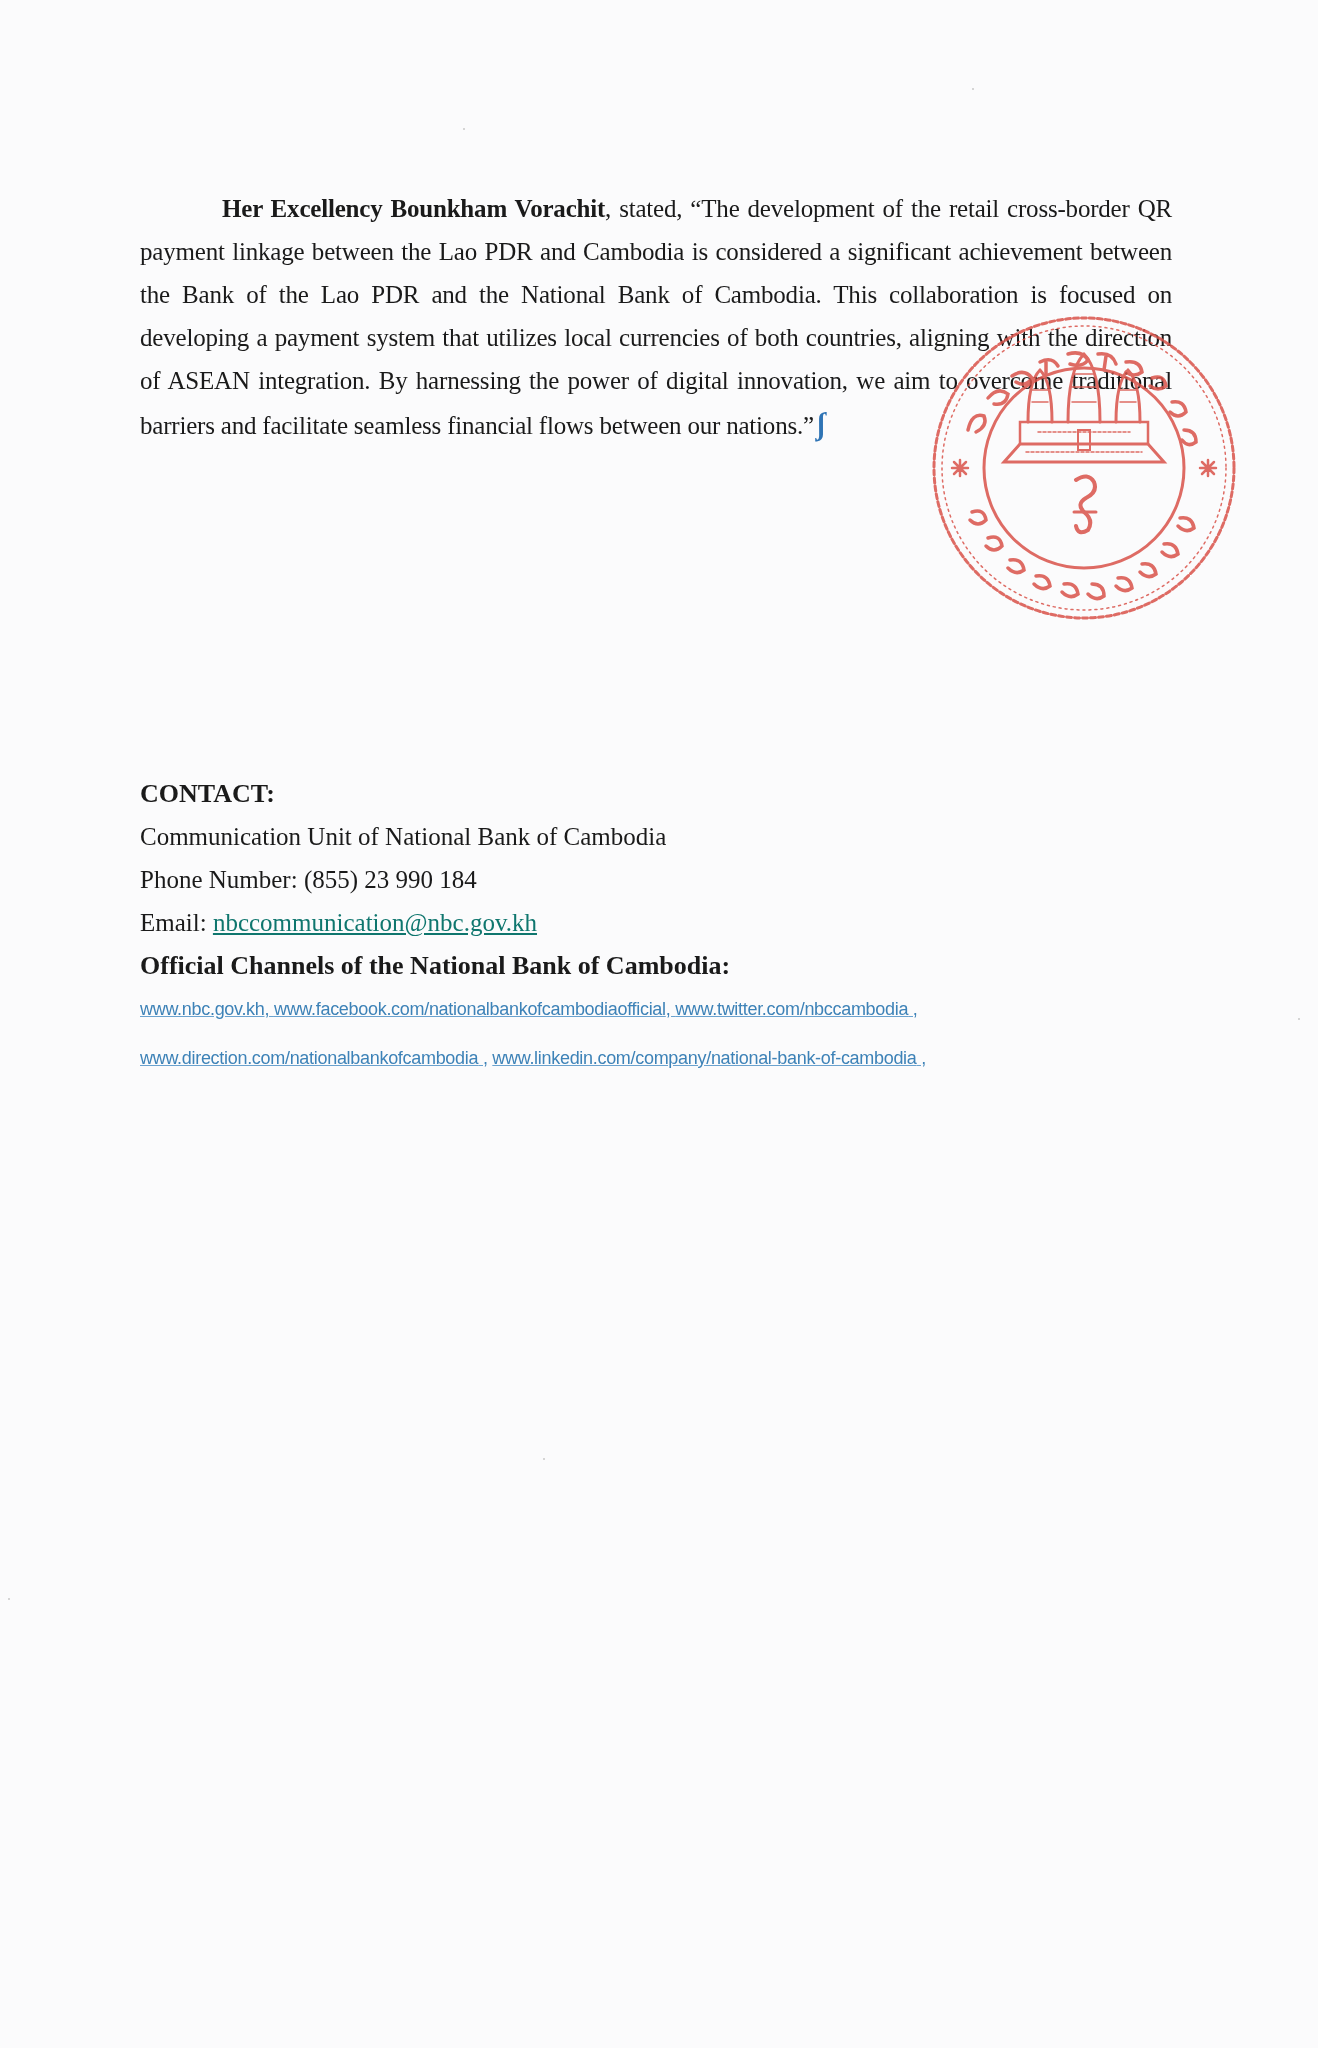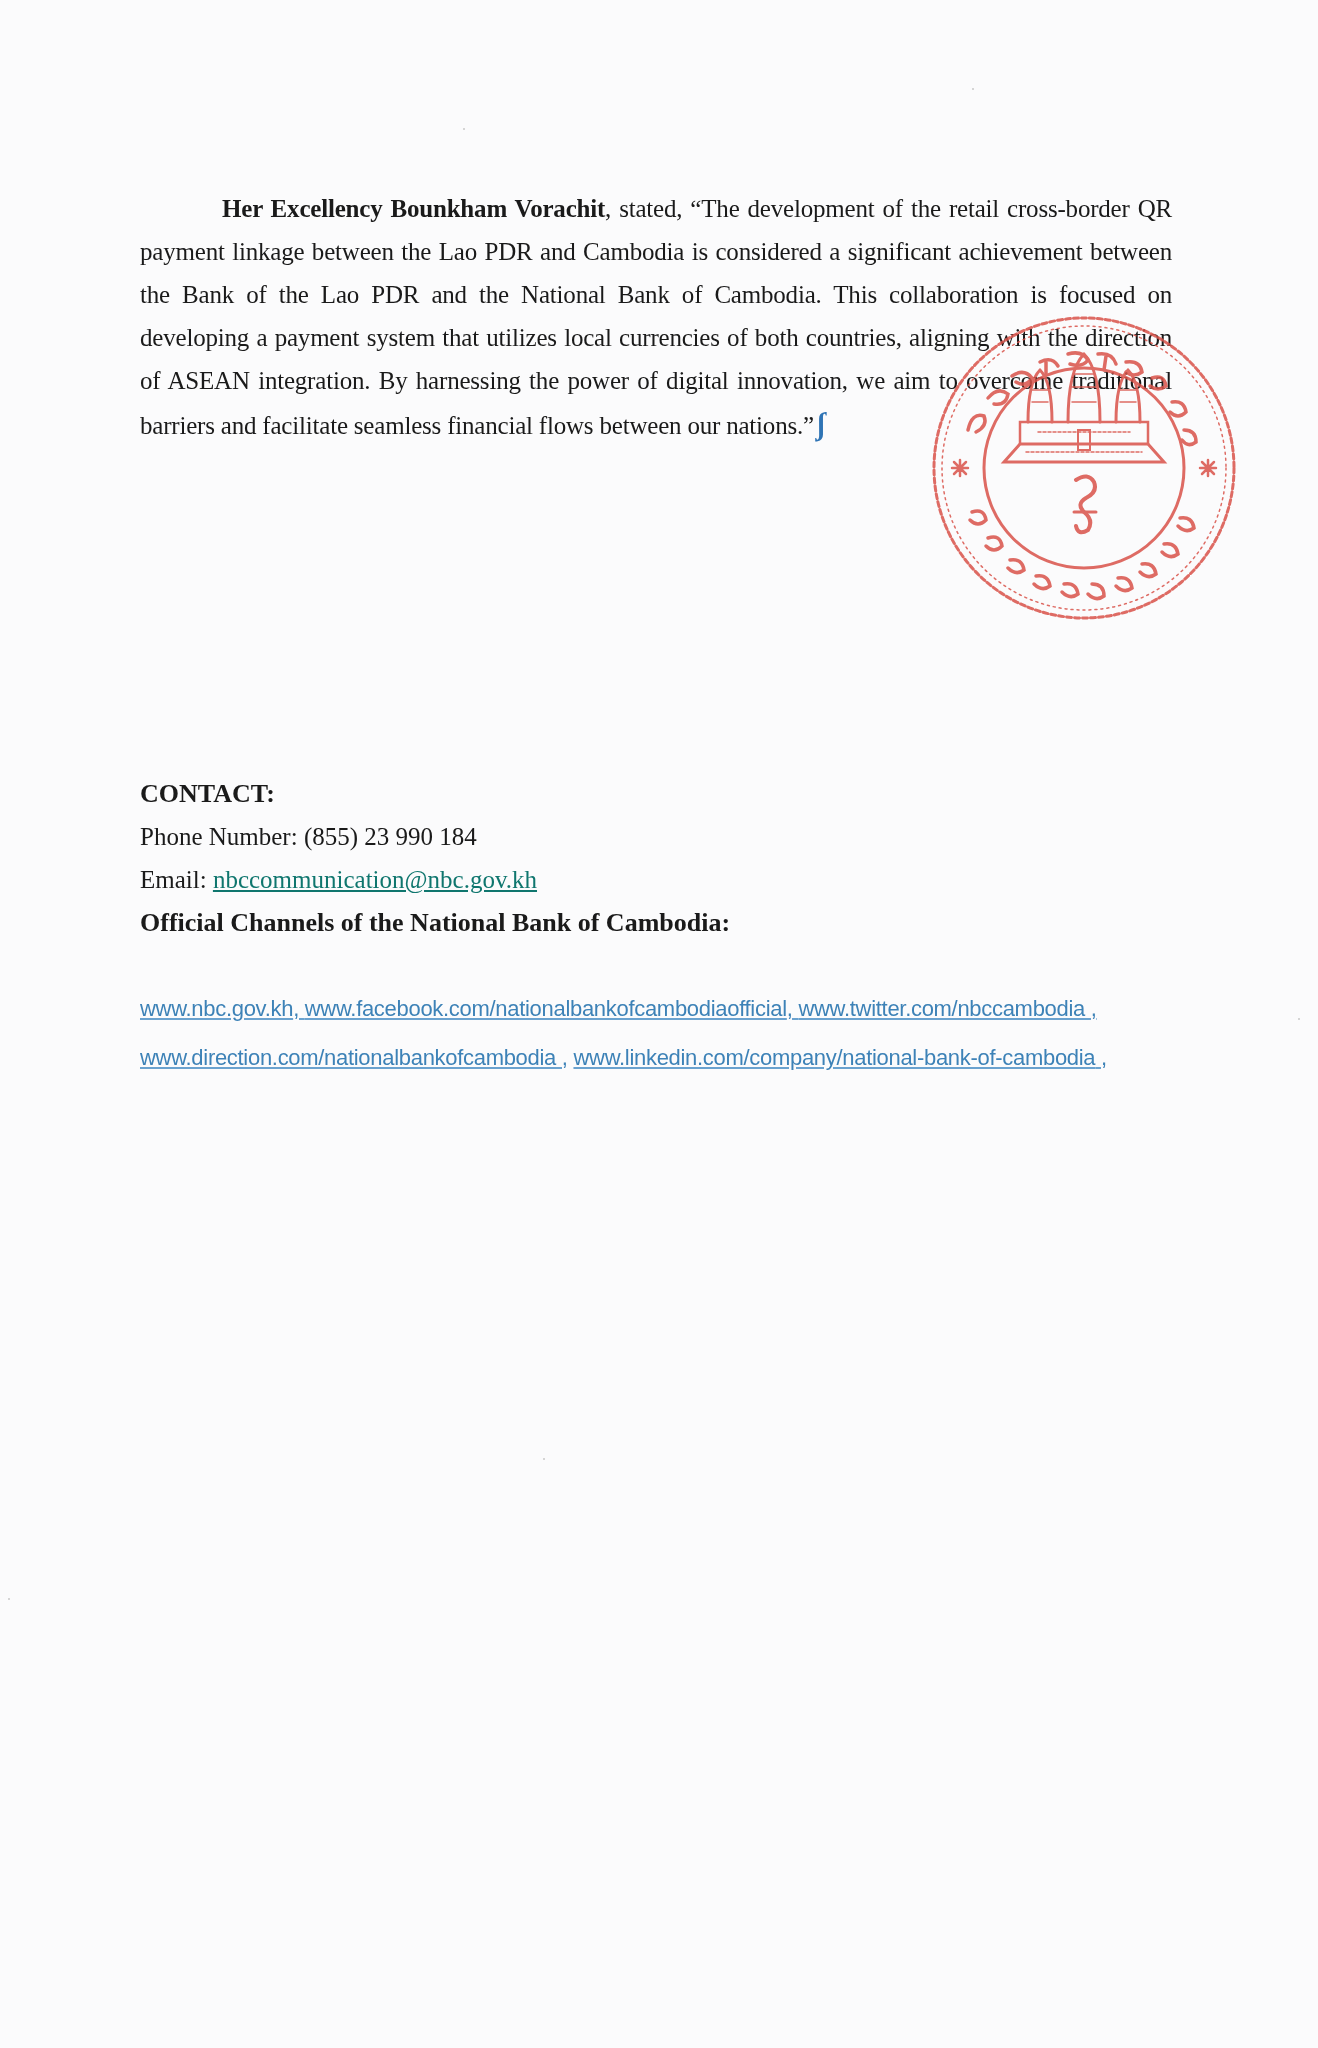--- a/index.html
+++ b/index.html
@@ -77,21 +77,21 @@
       font-weight: bold;
       font-size: 26px;
       height: 43px;
       line-height: 43px;
     }
     .links {
       position: absolute;
       left: 140px;
       top: 994px;
       font-family: "Liberation Sans", sans-serif;
-      font-size: 22px;
+      font-size: 18px;
       color: #3d82b7;
       letter-spacing: -0.3px;
     }
     .links .row {
       height: 49px;
       line-height: 30px;
       white-space: nowrap;
     }
     .links a {
       color: #3d82b7;
@@ -160,20 +160,21 @@
       <path d="M164 272 Q176 272 176 284 Q168 290 160 282"></path>
       <path d="M190 266 Q202 264 204 276 Q196 282 188 274"></path>
       <path d="M214 252 Q226 250 228 262 Q220 268 212 260"></path>
       <path d="M236 232 Q248 230 250 242 Q242 248 234 240"></path>
       <path d="M252 206 Q264 204 266 216 Q258 222 250 214"></path>
     </g>
   </svg>
 
   <div class="contact">
     <div class="heading">CONTACT:</div>
+    <div class="line">Communication Unit of National Bank of Cambodia</div>
     <div class="line"><span>Phone Number: </span><span>(855) 23 990 184</span></div>
     <div class="line"><span>Email: </span><a class="email">nbccommunication@nbc.gov.kh</a></div>
     <div class="channels-title">Official Channels of the National Bank of Cambodia:</div>
   </div>
 
   <div class="links">
     <div class="row">
       <a>www.nbc.gov.kh</a><span class="sep">, </span><a>www.facebook.com/nationalbankofcambodiaofficial</a><span class="sep">, </span><a>www.twitter.com/nbccambodia</a><span class="sep"> ,</span>
     </div>
     <div class="row">

